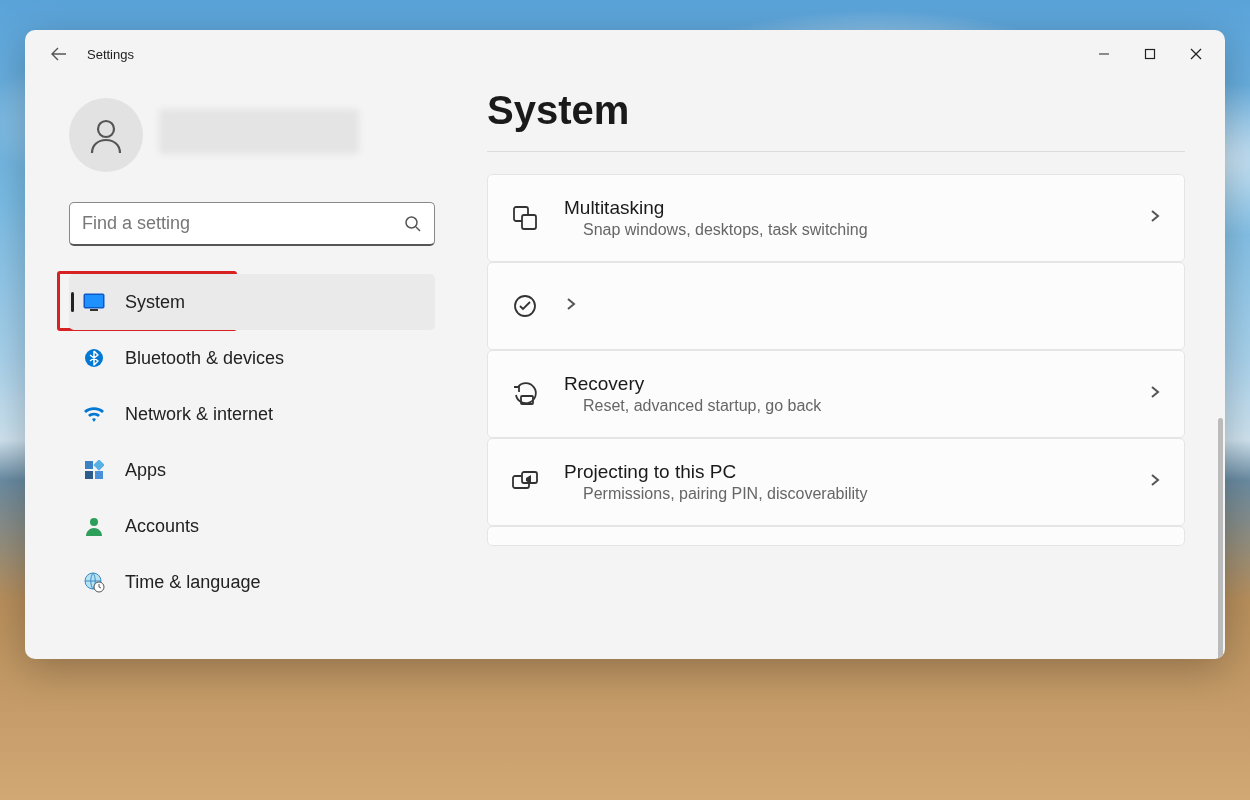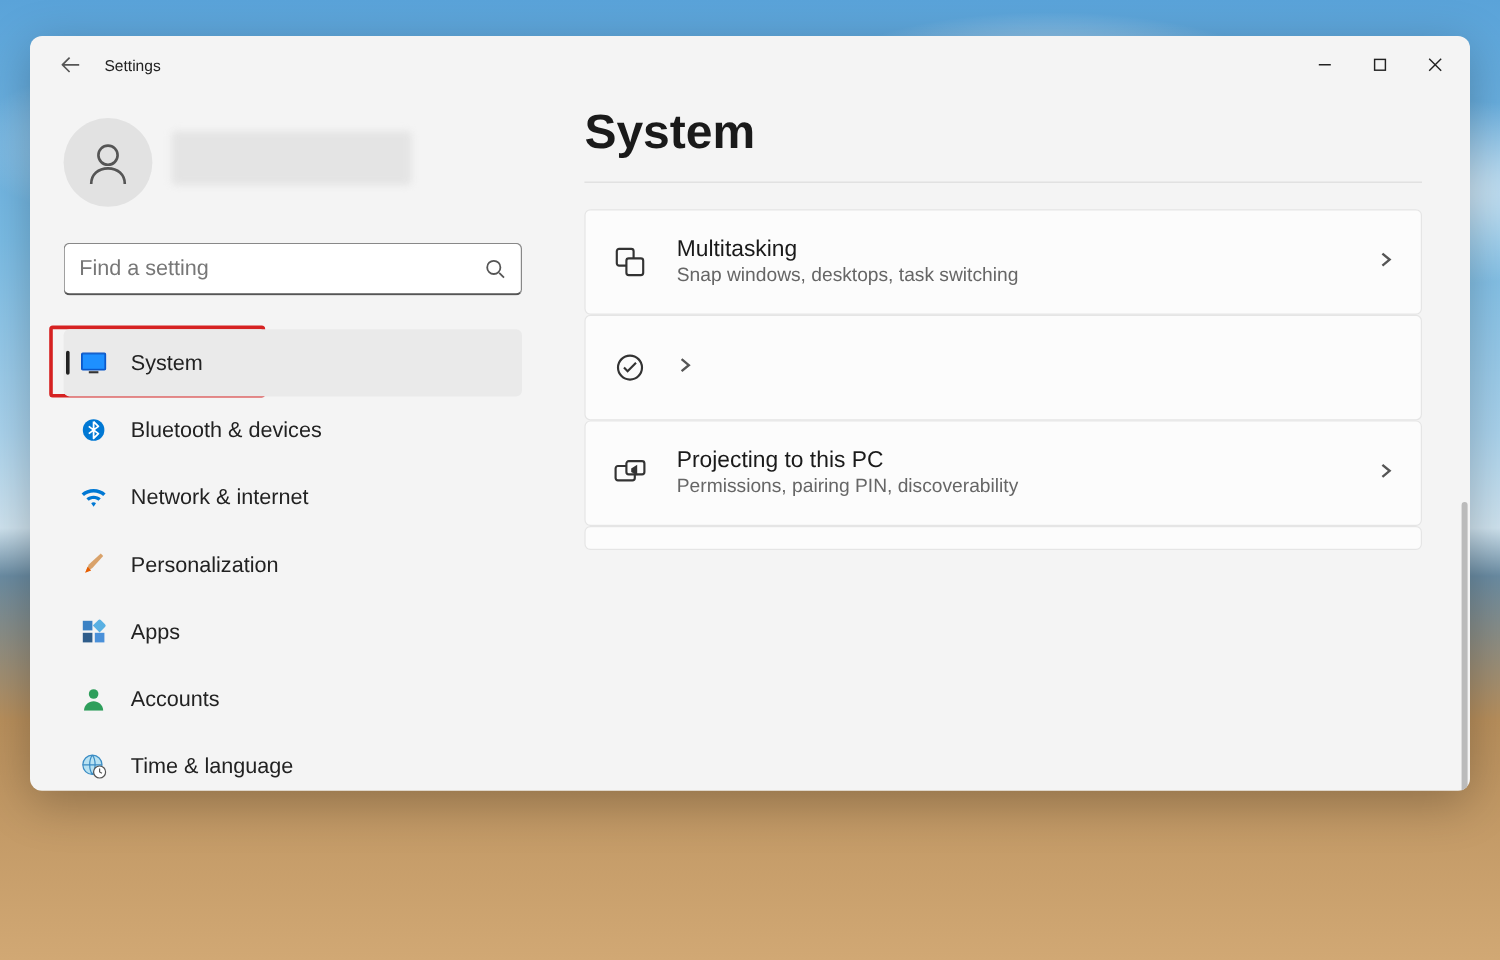--- a/index.html
+++ b/index.html
@@ -48,21 +48,21 @@
     width: 46px; height: 36px;
     display:flex;align-items:center;justify-content:center;
     color:#222;
   }
   .content {
     flex:1; display:flex; overflow:hidden;
   }
   
   .sidebar {
     width: 430px;
-    padding: 20px 20px 0 28px;
+    padding: 20px 20px 0 44px;
     overflow-y:auto;
   }
   .profile {
     display:flex; align-items:center; gap:16px;
     margin-bottom: 30px;
   }
   .avatar {
     width: 74px; height:74px; border-radius:50%;
     background:#e2e2e2;
     display:flex;align-items:center;justify-content:center;
@@ -150,21 +150,21 @@
     min-height: 88px;
   }
   .card-icon {
     width: 30px; height:30px;
     display:flex;align-items:center;justify-content:center;
     color:#333;
     flex-shrink:0;
   }
   .card-body { flex:1; }
   .card-title { font-size:19px; font-weight:400; color:#1a1a1a; margin-bottom:2px;}
-  .card-sub { font-size:16px; color:#666; }
+  .card-sub { font-size:16px; color:#666;margin-left:19px; }
   .card-chevron { color:#555; }
   
   .arrow-annot {
     position:absolute;
     color:#d62222;
     pointer-events:none;
   }
   .scrollbar-track {
     position:absolute; right:0; top:40px; bottom:10px; width:10px;
     background:transparent;
@@ -259,29 +259,20 @@
 
         <div class="nav-item">
           <span class="nav-icon">
             <svg width="22" height="18" viewBox="0 0 22 18" fill="#0078d4">
                 <path d="M11 17l-2-3c1-1 3-1 4 0zM5 10c3-3 9-3 12 0l-2 2c-2-2-6-2-8 0zM1 6c5-5 15-5 20 0l-2 2c-4-4-12-4-16 0z"></path>
               </svg>
           </span>
           <span>Network &amp; internet</span>
         </div>
 
-        <div class="nav-item">
-          <span class="nav-icon">
-            <svg width="22" height="22" viewBox="0 0 22 22">
-                <path d="M4 18l3-7 10-9 2 2-9 10-6 4z" fill="#d9a26a"></path>
-                <path d="M4 18l2-5 3 3z" fill="#e85d00"></path>
-              </svg>
-          </span>
-          <span>Personalization</span>
-        </div>
 
         <div class="nav-item">
           <span class="nav-icon">
             <svg width="20" height="20" viewBox="0 0 20 20">
                 <rect x="1" y="1" width="8" height="8" fill="#3b82c4"></rect>
                 <rect x="11" y="1" width="8" height="8" fill="#59b0e3" transform="rotate(45 15 5)"></rect>
                 <rect x="1" y="11" width="8" height="8" fill="#2e5c8a"></rect>
                 <rect x="11" y="11" width="8" height="8" fill="#4a90d9"></rect>
               </svg>
           </span>
@@ -345,20 +336,38 @@
               </svg>
           </div>
           <div class="card-chevron">
             <svg width="14" height="14" viewBox="0 0 14 14" fill="none" stroke="currentColor" stroke-width="2">
                 <path d="M4 2l6 5-6 5"></path>
               </svg>
           </div>
         </div>
 
 
+        <div class="card">
+          <div class="card-icon">
+            <svg width="26" height="26" viewBox="0 0 26 26" fill="none" stroke="#333" stroke-width="1.8">
+                <path d="M6 6a10 10 0 1 1-2 8"></path>
+                <path d="M2 6h5v5" fill="none"></path>
+                <rect x="9" y="15" width="12" height="8" rx="1"></rect>
+              </svg>
+          </div>
+          <div class="card-body">
+            <div class="card-title">Recovery</div>
+            <div class="card-sub">Reset, advanced startup, go back</div>
+          </div>
+          <div class="card-chevron">
+            <svg width="14" height="14" viewBox="0 0 14 14" fill="none" stroke="currentColor" stroke-width="2">
+                <path d="M4 2l6 5-6 5"></path>
+              </svg>
+          </div>
+        </div>
 
         <div class="card">
           <div class="card-icon">
             <svg width="28" height="24" viewBox="0 0 28 24" fill="none" stroke="#333" stroke-width="1.8">
                 <rect x="2" y="6" width="16" height="12" rx="2"></rect>
                 <rect x="11" y="2" width="15" height="11" rx="2" fill="#fcfcfc"></rect>
                 <path d="M15 8l5-3v9l-5-3z" fill="#333" stroke="none"></path>
               </svg>
           </div>
           <div class="card-body">

